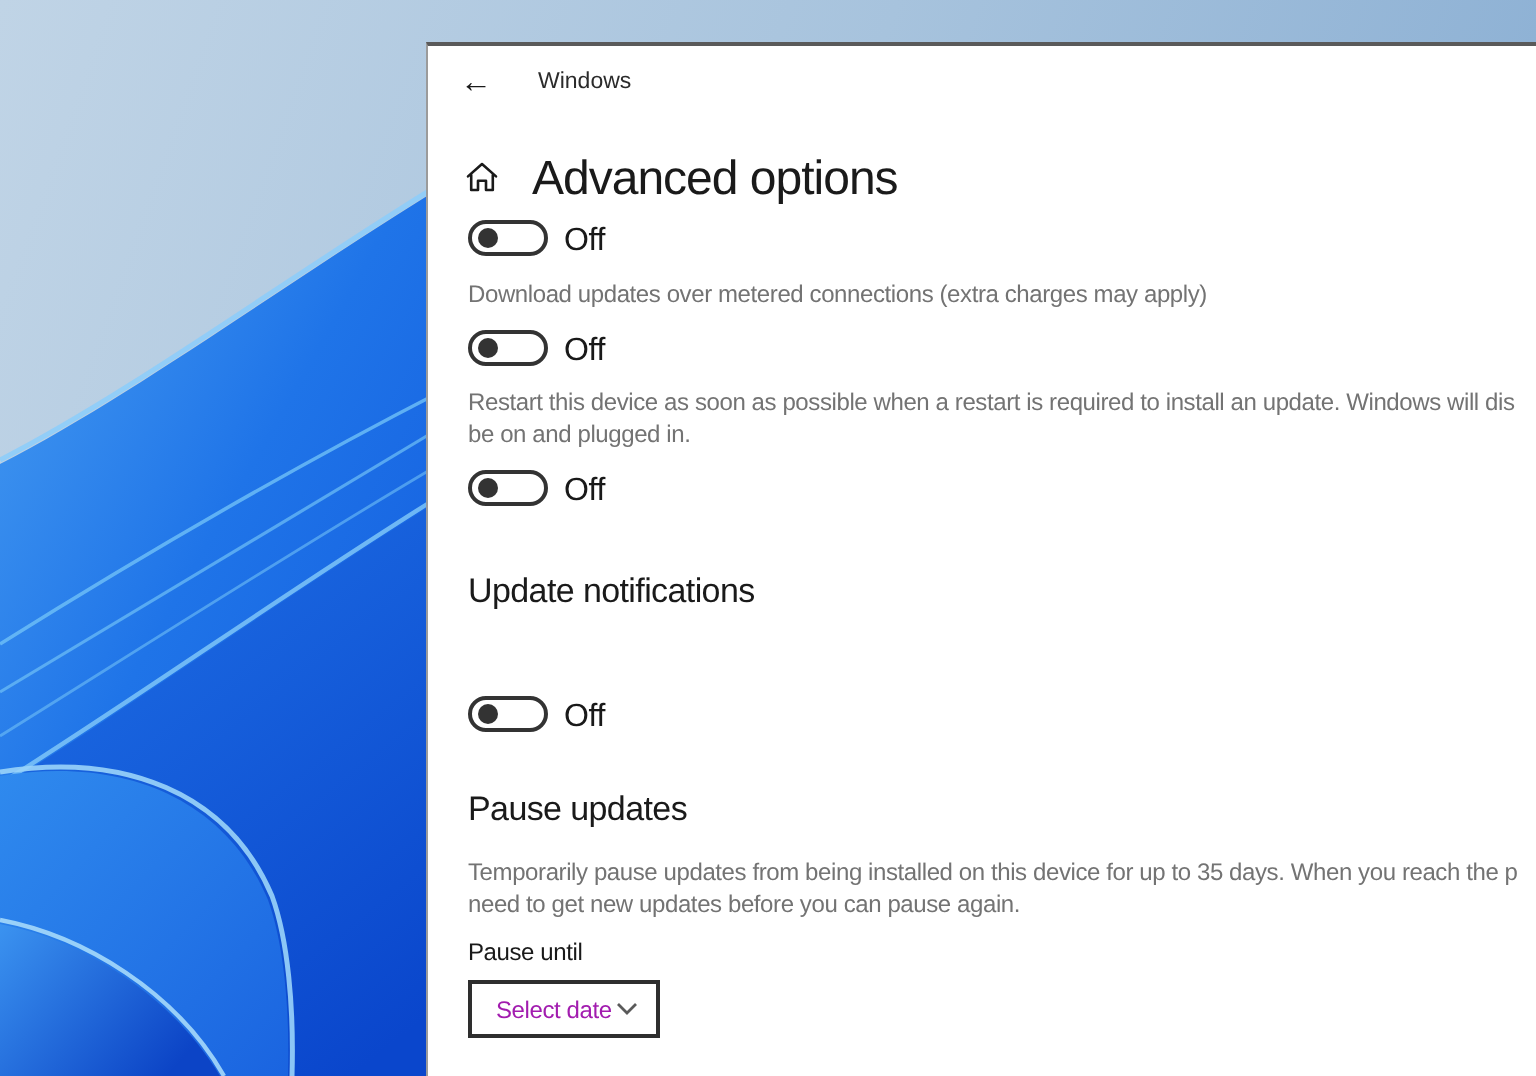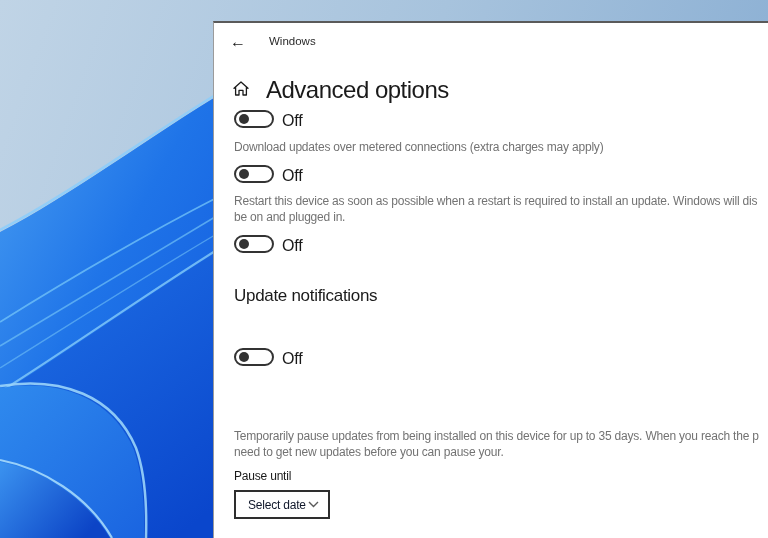--- a/index.html
+++ b/index.html
@@ -47,21 +47,21 @@
     left:20px;font-size:17px;font-weight:400;color:#1a1a1a;letter-spacing:-0.3px;
     white-space:nowrap;margin:0;
   }
   .field-label{left:20px;font-size:12px;color:#191919;letter-spacing:-0.2px;white-space:nowrap;}
   .select-btn{
     left:20px;width:96px;height:29px;box-sizing:border-box;
     border:2px solid #2e2e2e;background:#ffffff;border-radius:0;
     display:flex;align-items:center;justify-content:space-between;
     padding:0 9px 0 12px;cursor:pointer;font-family:inherit;
   }
-  .select-btn .val{font-size:12px;color:#0f172a;letter-spacing:-0.2px;white-space:nowrap;}
+  .select-btn .val{font-size:12px;color:#a21caf;letter-spacing:-0.2px;white-space:nowrap;}
 </style>
 </head>
 <body>
 
 <div class="desktop">
   <svg width="768" height="538" viewBox="0 0 768 538">
     <defs>
       <linearGradient id="bgG" x1="0" y1="0" x2="1" y2="0.25">
         <stop offset="0" stop-color="#c0d4e6"></stop>
         <stop offset="0.55" stop-color="#a7c3dd"></stop>
@@ -146,23 +146,24 @@
 
   <h2 class="abs section-title" style="top:263px">Update notifications</h2>
 
   <div class="abs toggle-row" style="top:325px">
     <div class="toggle">
       <span class="knob"></span>
     </div>
     <span class="toggle-state">Off</span>
   </div>
 
+  <h2 class="abs section-title" style="top:372px">Pause updates</h2>
   <div class="abs para" style="top:406px">
     <div>Temporarily pause updates from being installed on this device for up to 35 days. When you reach the p</div>
-    <div>need to get new updates before you can pause your.</div>
+    <div>need to get new updates before you can pause again.</div>
   </div>
 
   <div class="abs field-label" style="top:446px">Pause until</div>
 
   <button class="abs select-btn" style="top:467px">
     <span class="val">Select date</span>
     <svg width="11" height="7" viewBox="0 0 11 7">
       <polyline points="1,1 5.5,5.5 10,1" fill="none" stroke="#5a5a5a" stroke-width="1.4"></polyline>
     </svg>
   </button>

